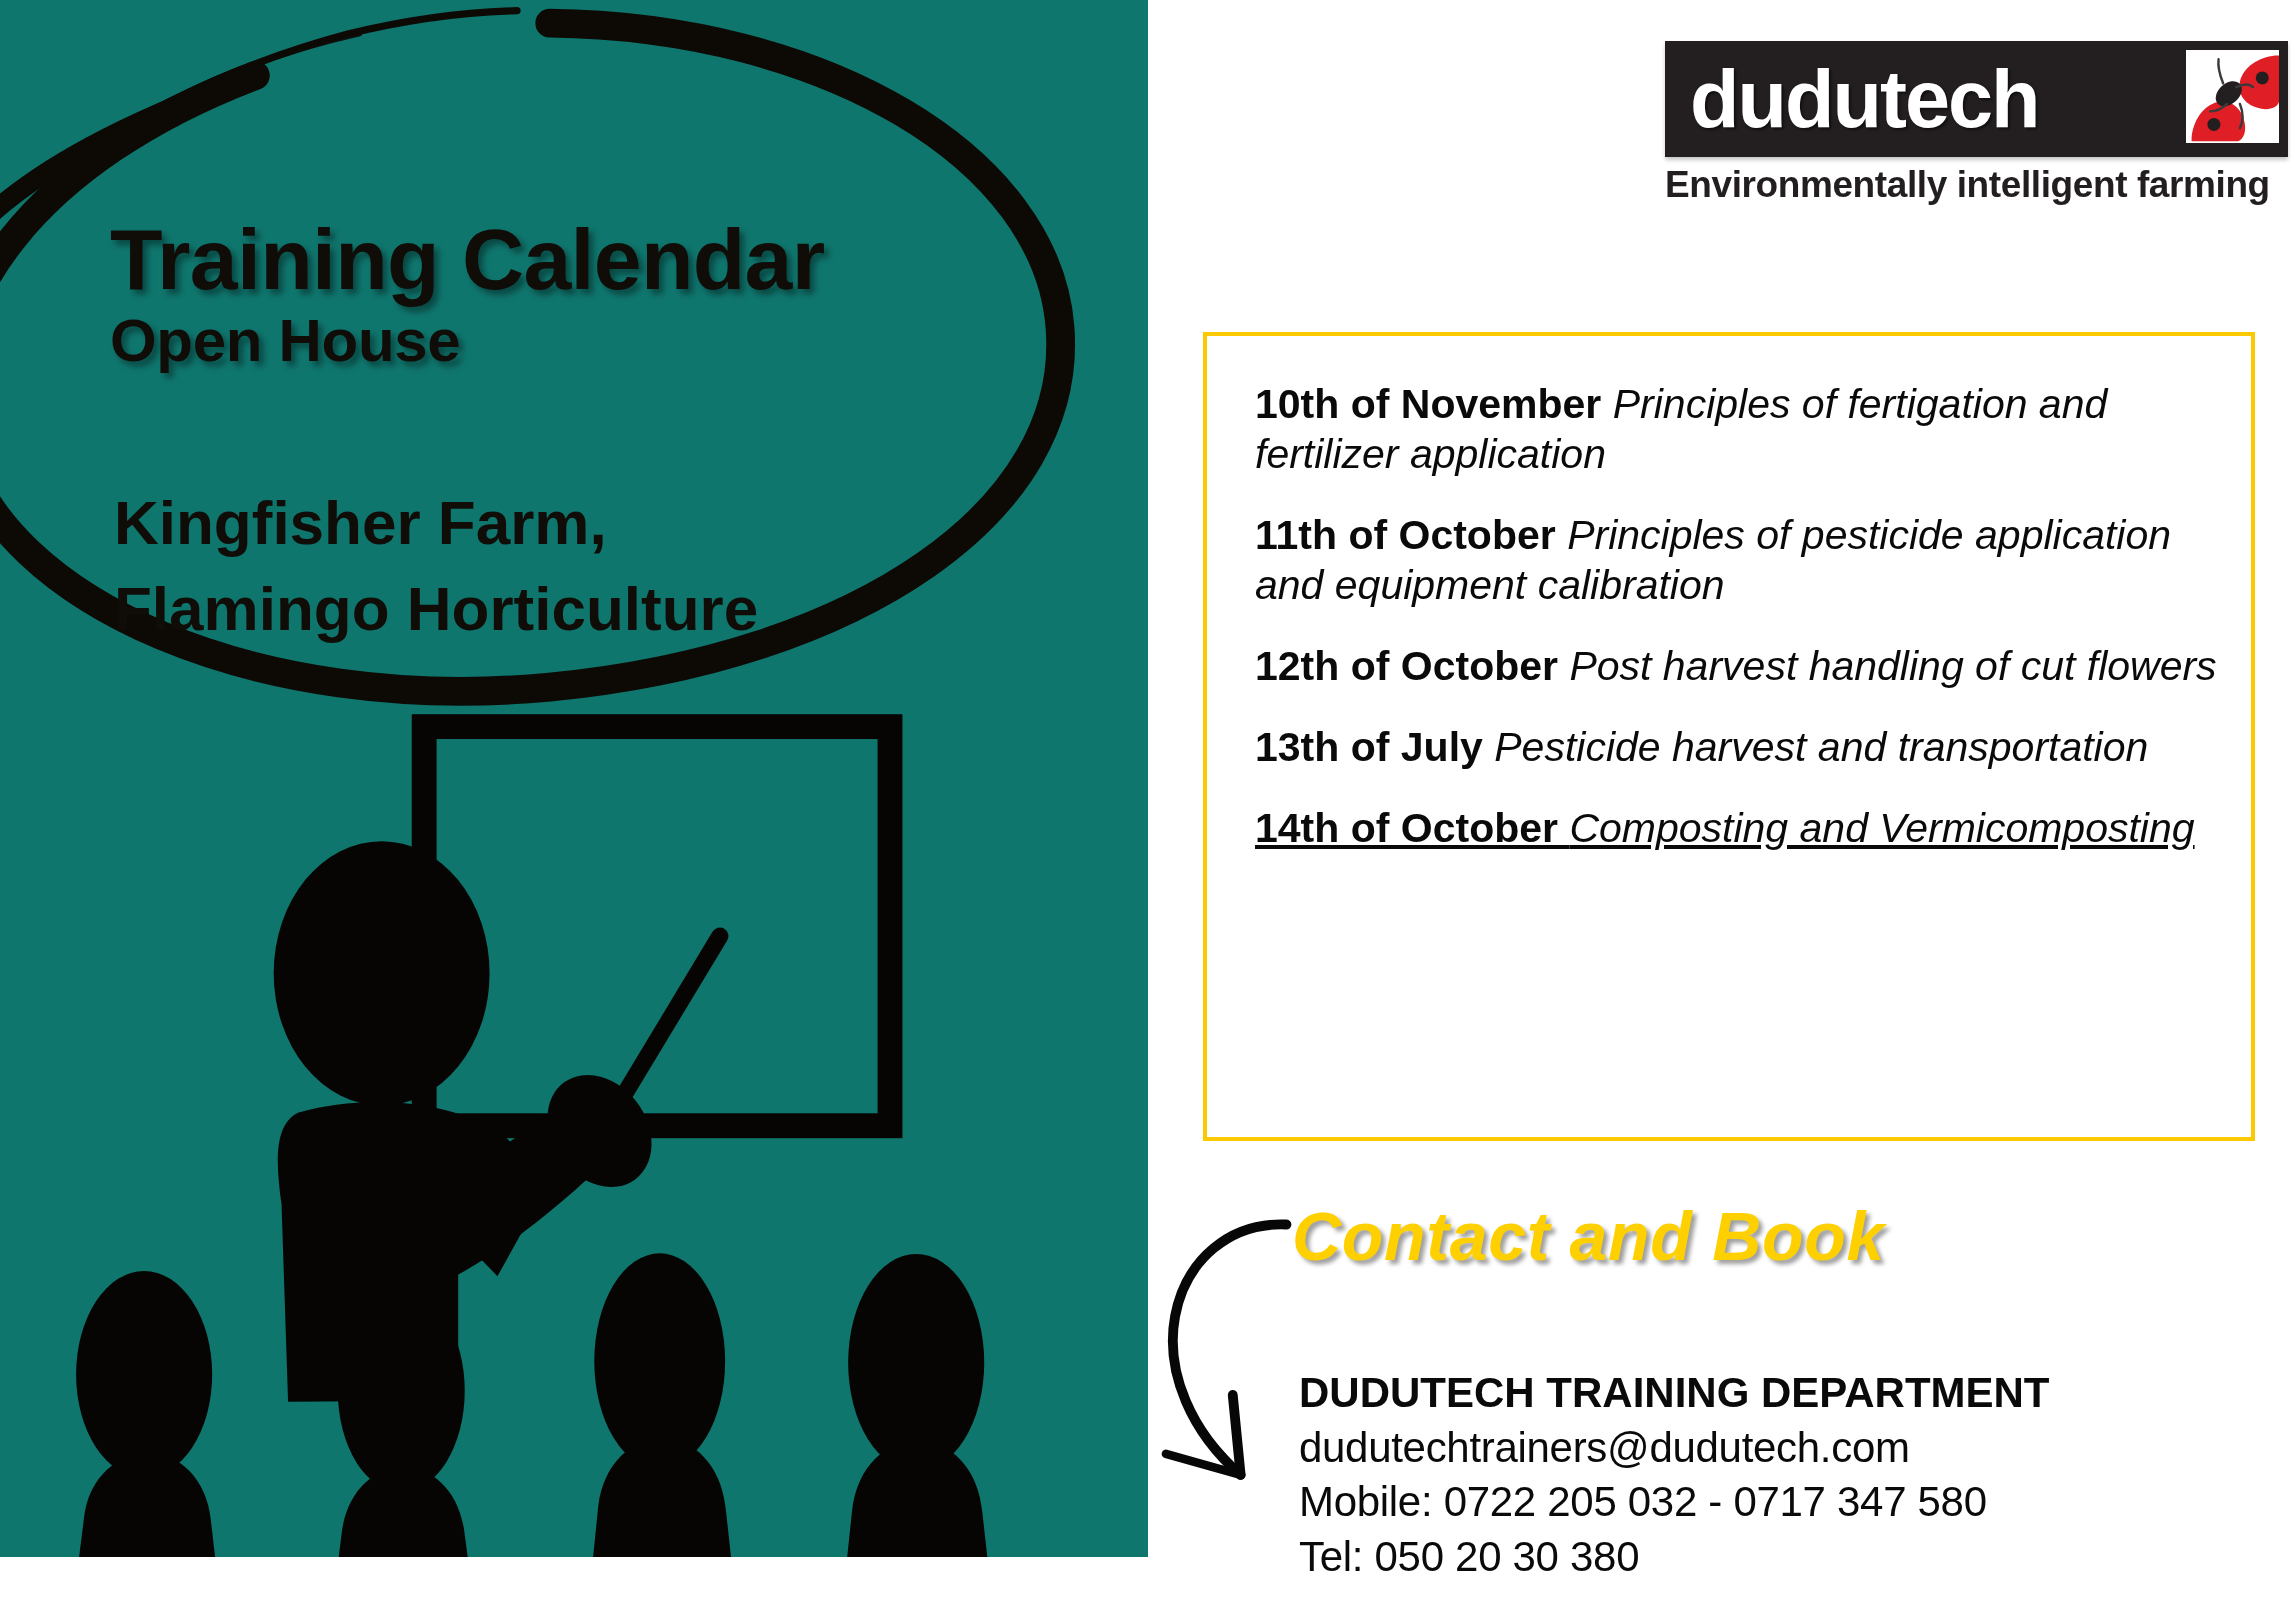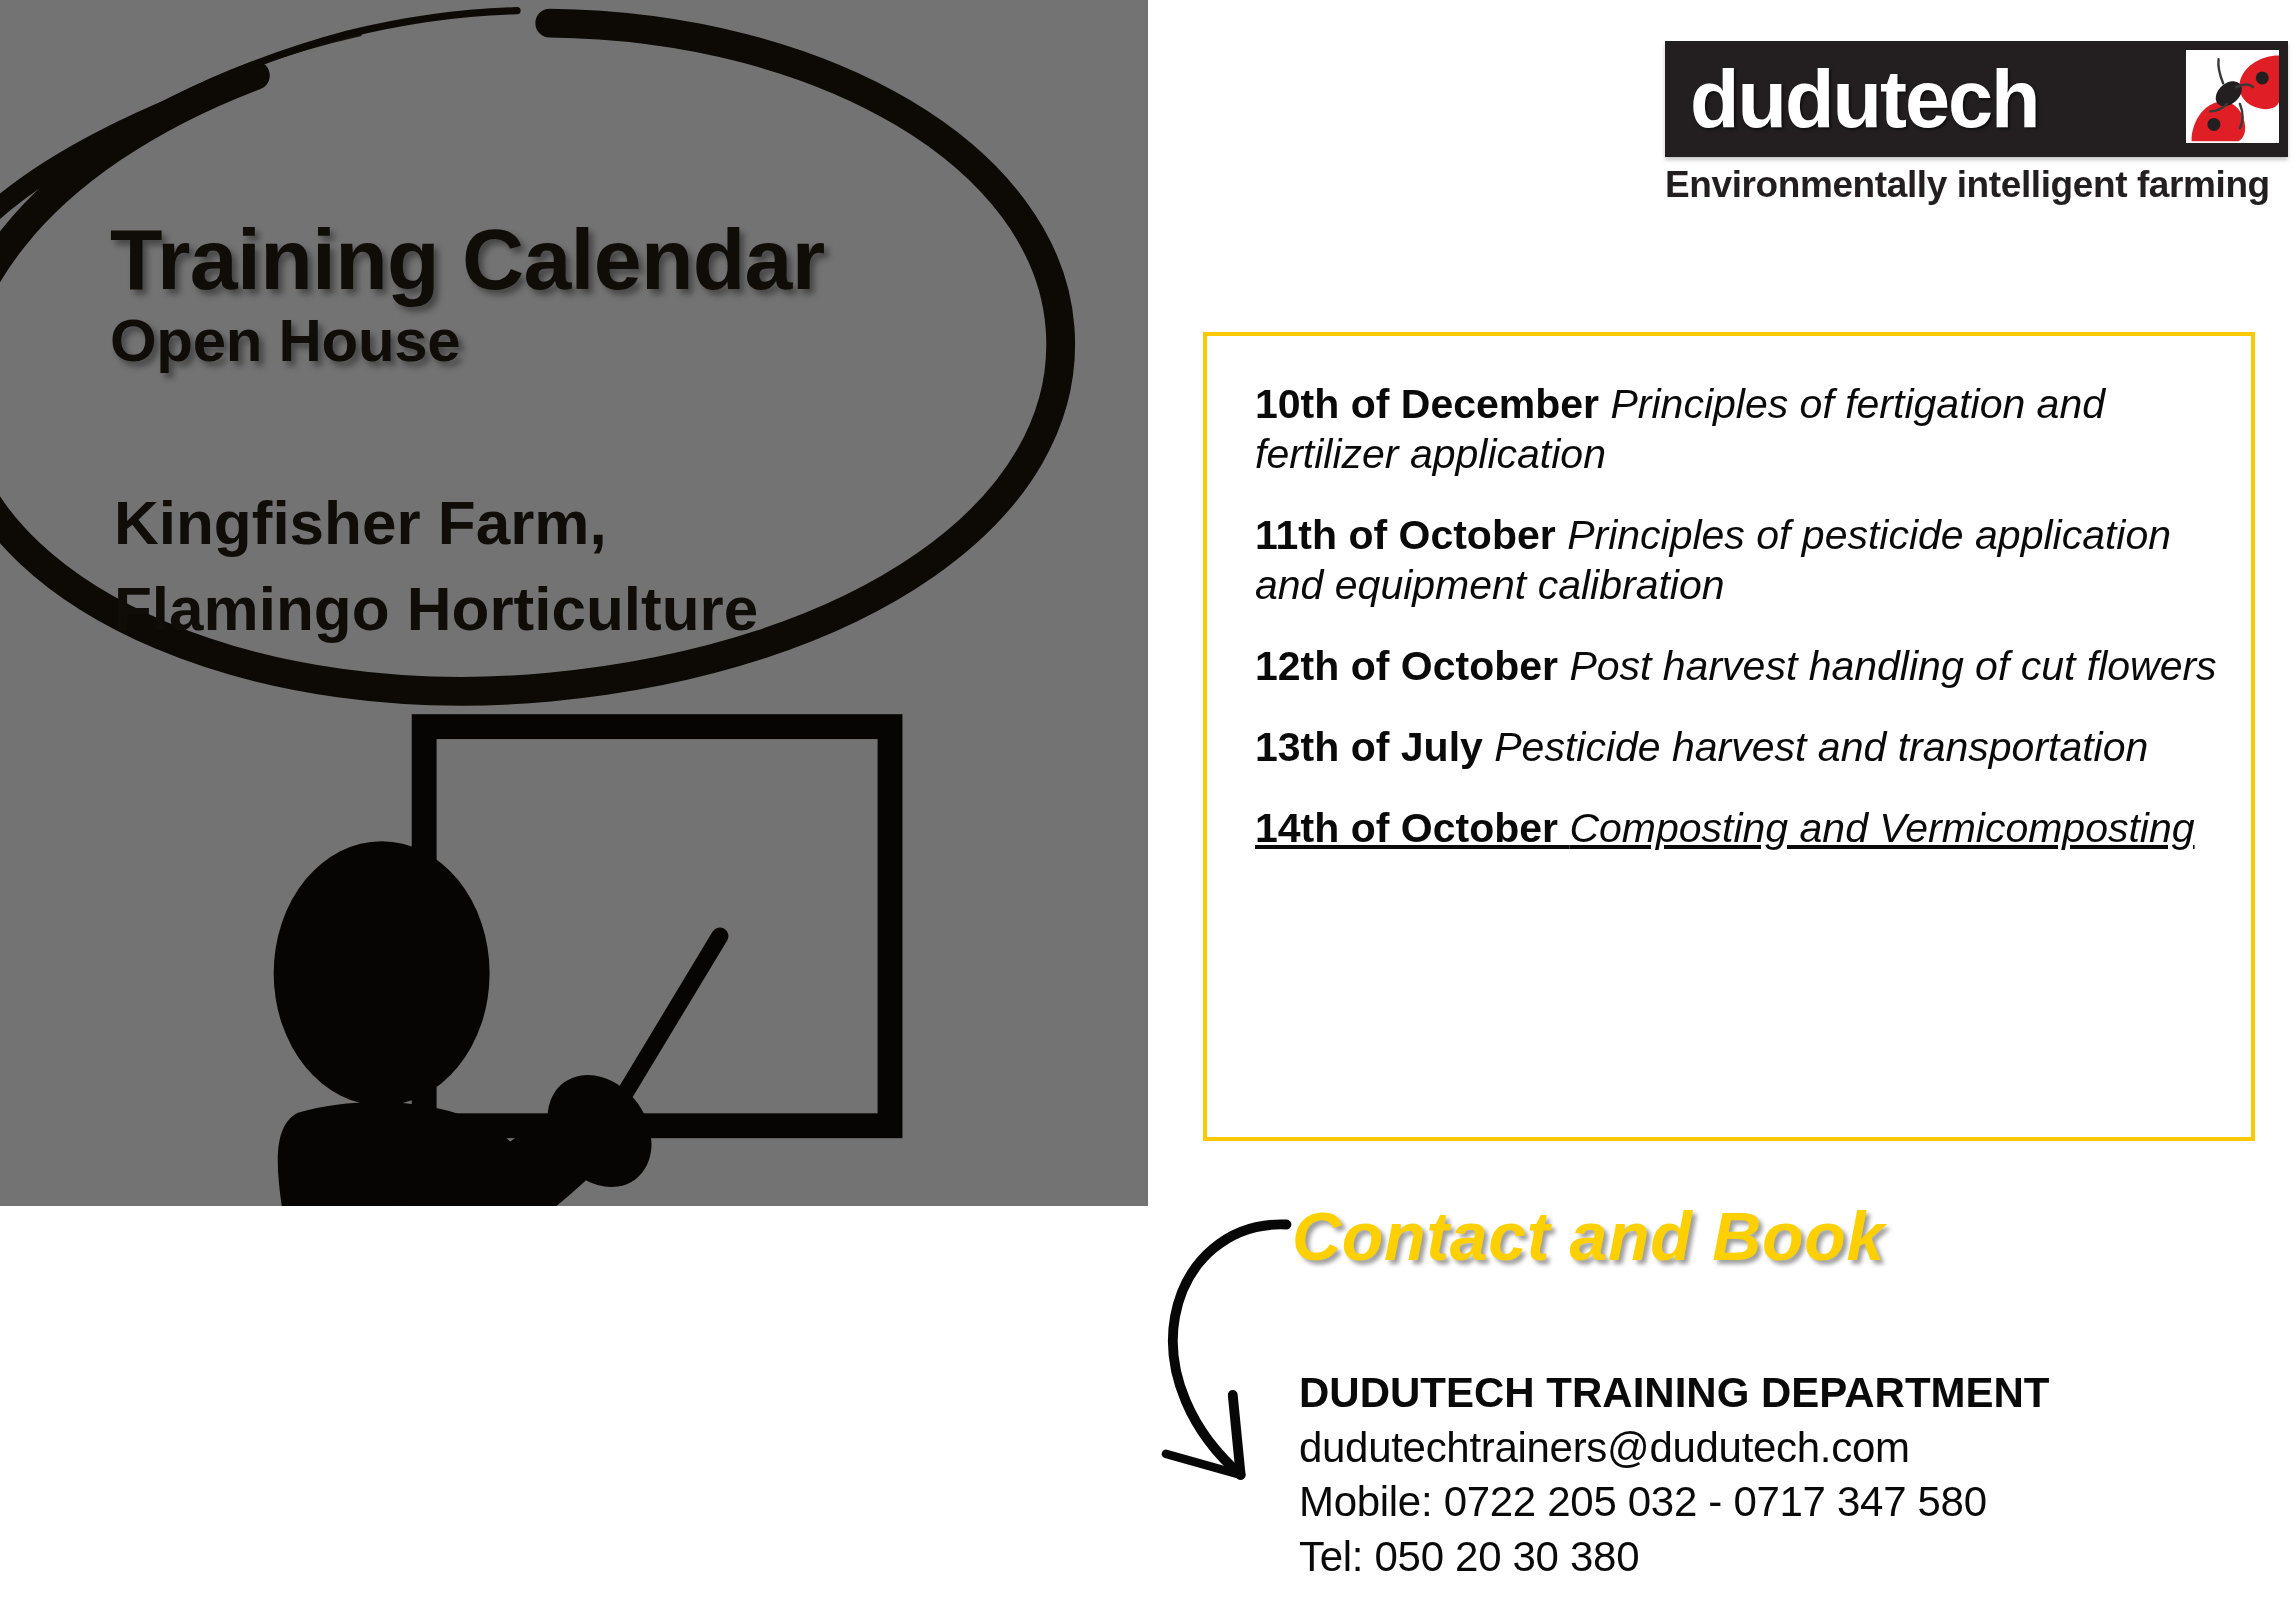--- a/index.html
+++ b/index.html
@@ -21,22 +21,22 @@
     background: #ffffff;
     overflow: hidden;
   }
 
   
   #left-panel {
     position: absolute;
     left: 0;
     top: 0;
     width: 1148px;
-    height: 1206px;
-    background: #737373;
+    height: 1557px;
+    background: #0f766e;
     overflow: hidden;
     text-decoration: underline;
   }
 
   
   #brush-ellipse {
     position: absolute;
     left: -111px;
     top: -39px;
     width: 1243px;
@@ -310,21 +310,21 @@
         <path d="M 58 58 C 62 68 62 76 58 84" stroke="#3a3a3a" stroke-width="2.6" fill="none" stroke-linecap="round"></path>
       </svg>
     </div>
     <div id="logo-tagline">Environmentally intelligent farming</div>
   </div>
 
   <div id="schedule-box">
     <div id="schedule-list">
 
       <div class="schedule-item">
-        <span class="sched-date">10th of December</span>
+        <span class="sched-date">10th of November</span>
         <span class="sched-topic">Principles of fertigation and fertilizer application</span>
       </div>
 
       <div class="schedule-item">
         <span class="sched-date">11th of October</span>
         <span class="sched-topic">Principles of pesticide application and equipment calibration</span>
       </div>
 
       <div class="schedule-item">
         <span class="sched-date">12th of October</span>

